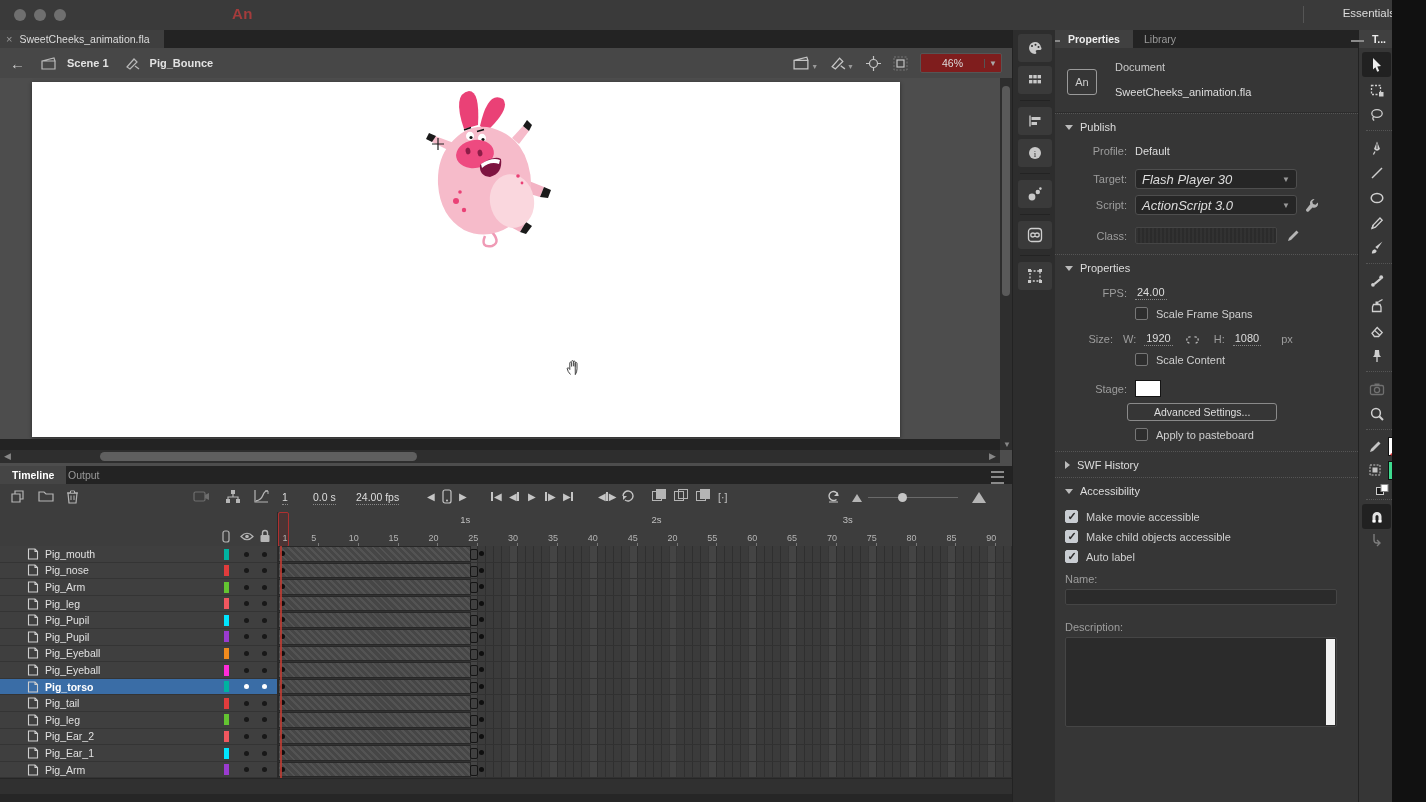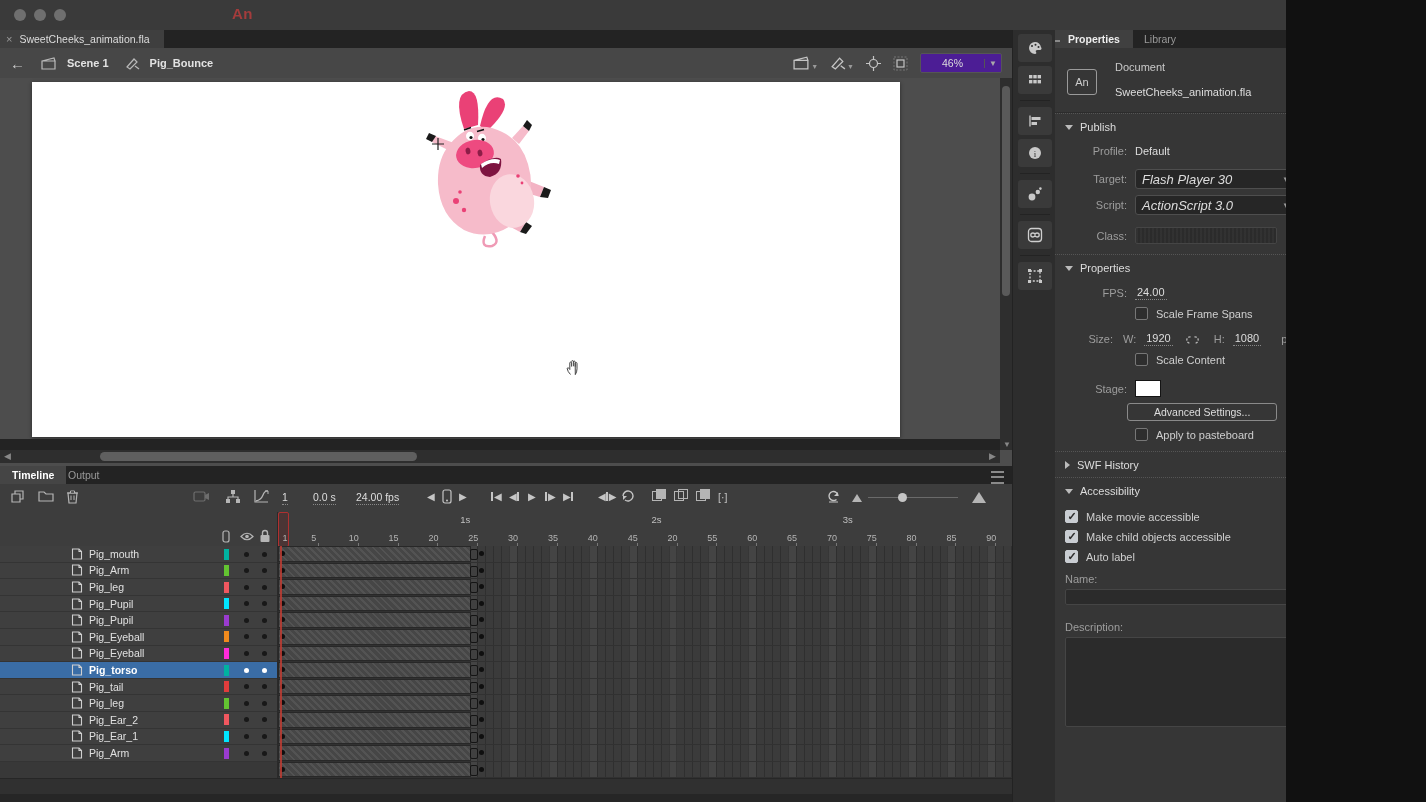--- a/index.html
+++ b/index.html
@@ -1,16 +1,16 @@
 <!DOCTYPE html>
 <html><head>
 <meta charset="utf-8">
 <style>
   html,body{margin:0;padding:0;background:#111;}
-  #screen{position:relative;width:1286px;height:802px;background:#2b2b2b;overflow:hidden;
+  #screen{position:relative;width:1392px;height:802px;background:#2b2b2b;overflow:hidden;
           font-family:"Liberation Sans",sans-serif;font-size:11px;color:#ccc;
           -webkit-font-smoothing:antialiased;}
   .abs{position:absolute;}
   svg{display:block;}
 
   
   #topbar{left:0;top:0;width:1426px;height:30px;background:#3a3a3a;border-bottom:1px solid #222;}
   .tl{position:absolute;top:9px;width:12px;height:12px;border-radius:50%;background:#6f6f6f;}
   #logo{position:absolute;left:232px;top:5px;color:#a43c3c;font-weight:bold;font-size:15px;letter-spacing:.5px;}
   #workspace{position:absolute;right:16px;top:7px;color:#ddd;font-size:11.5px;}
@@ -23,21 +23,21 @@
           padding:0 14px 0 6px;color:#ddd;font-size:10.5px;}
   .doctab .x{color:#9a9a9a;margin-right:7px;font-size:11px;}
 
   
   #editbar{left:0;top:48px;width:1012px;height:30px;background:#474747;border-bottom:1px solid #2a2a2a;
            display:flex;align-items:center;}
   #editbar .backarrow{color:#ccc;font-size:15px;margin:0 10px 0 10px;}
   .ebicon{margin:0 6px;}
   .eblabel{color:#e3e3e3;font-size:11px;font-weight:bold;margin:0 4px;}
   #eb-right{position:absolute;right:10px;top:0;height:30px;display:flex;align-items:center;gap:12px;}
-  .zoombox{width:80px;height:18px;background:#4c1d95;border:1px solid #555;border-radius:2px;display:flex;
+  .zoombox{width:80px;height:18px;background:#7f1d1d;border:1px solid #555;border-radius:2px;display:flex;
            align-items:center;color:#ddd;}
   .zoombox .zval{flex:1;text-align:center;font-size:10.5px;}
   .zoombox .zchev{width:16px;border-left:1px solid #555;color:#aaa;font-size:8px;text-align:center;}
   .minichev{color:#999;font-size:7px;margin-left:1px;align-self:flex-end;}
 
   
   #stagearea{left:0;top:78px;width:1012px;height:388px;background:#4d4d4d;}
   #canvas{position:absolute;left:32px;top:4px;width:868px;height:355px;background:#fff;
           box-shadow:0 1px 4px rgba(0,0,0,.45);}
   #stage-darkstrip{position:absolute;left:0;top:361px;width:1012px;height:11px;background:#232323;}
@@ -75,21 +75,21 @@
   #ruler{position:absolute;left:277px;top:0;width:735px;height:34px;border-left:1px solid #2a2a2a;}
   .rsec{position:absolute;top:2px;color:#c0c0c0;font-size:9.5px;width:20px;text-align:center;}
   .rnum{position:absolute;bottom:3px;color:#b5b5b5;font-size:9px;width:18px;text-align:center;}
   #ruler .ticks{position:absolute;left:0;bottom:0;width:735px;height:3px;
       background:repeating-linear-gradient(90deg,#777 0 1px,transparent 1px 39.85px);}
   #playhead-cap{position:absolute;left:0;top:0;width:9px;height:33px;border:1.5px solid #b03030;border-radius:2px;background:rgba(120,30,30,.25);}
   #playhead-line{position:absolute;left:280px;top:80px;width:2px;height:232px;background:rgba(190,60,50,.85);z-index:6;}
 
   
   #layerlist{position:absolute;left:0;top:80px;width:277px;}
-  .lrow{height:15.6px;border-bottom:1px solid #343434;background:#3f3f3f;position:relative;display:flex;align-items:center;padding-left:44px;}
+  .lrow{height:15.6px;border-bottom:1px solid #343434;background:#3f3f3f;position:relative;display:flex;align-items:center;}
   .lrow.sel{background:#3a6da6;}
   .lrow .licon{margin-left:27px;}
   .lname{margin-left:6px;color:#e0e0e0;font-size:10.5px;white-space:nowrap;}
   .lrow.sel .lname{color:#fff;font-weight:bold;}
   .lswatch{position:absolute;left:224px;top:2.5px;width:5px;height:11px;}
   .ldot{position:absolute;top:5.5px;width:5px;height:5px;border-radius:50%;background:#181818;}
   .ldot.d1{left:244px;} .ldot.d2{left:262px;}
   .lrow.sel .ldot{background:#fff;}
   
   #framesarea{position:absolute;left:277px;top:80px;width:735px;border-left:1px solid #2a2a2a;}
@@ -445,20 +445,32 @@
           <span class="ldot d1"></span>
           <span class="ldot d2"></span>
         </div>
         <div class="lrow">
           <span class="licon">
             <svg width="12" height="12" viewBox="0 0 12 12">
               <path d="M1.5 1 H8 L10.5 3.5 V11 H1.5 Z" fill="none" stroke="#cfcfcf" stroke-width="1.1"></path>
               <path d="M8 1 V3.5 H10.5" fill="none" stroke="#cfcfcf" stroke-width="1.1"></path>
             </svg>
           </span>
+          <span class="lname">Pig_nose</span>
+          <span class="lswatch" style="background:#e03c3c"></span>
+          <span class="ldot d1"></span>
+          <span class="ldot d2"></span>
+        </div>
+        <div class="lrow">
+          <span class="licon">
+            <svg width="12" height="12" viewBox="0 0 12 12">
+              <path d="M1.5 1 H8 L10.5 3.5 V11 H1.5 Z" fill="none" stroke="#cfcfcf" stroke-width="1.1"></path>
+              <path d="M8 1 V3.5 H10.5" fill="none" stroke="#cfcfcf" stroke-width="1.1"></path>
+            </svg>
+          </span>
           <span class="lname">Pig_Arm</span>
           <span class="lswatch" style="background:#63c431"></span>
           <span class="ldot d1"></span>
           <span class="ldot d2"></span>
         </div>
         <div class="lrow">
           <span class="licon">
             <svg width="12" height="12" viewBox="0 0 12 12">
               <path d="M1.5 1 H8 L10.5 3.5 V11 H1.5 Z" fill="none" stroke="#cfcfcf" stroke-width="1.1"></path>
               <path d="M8 1 V3.5 H10.5" fill="none" stroke="#cfcfcf" stroke-width="1.1"></path>

